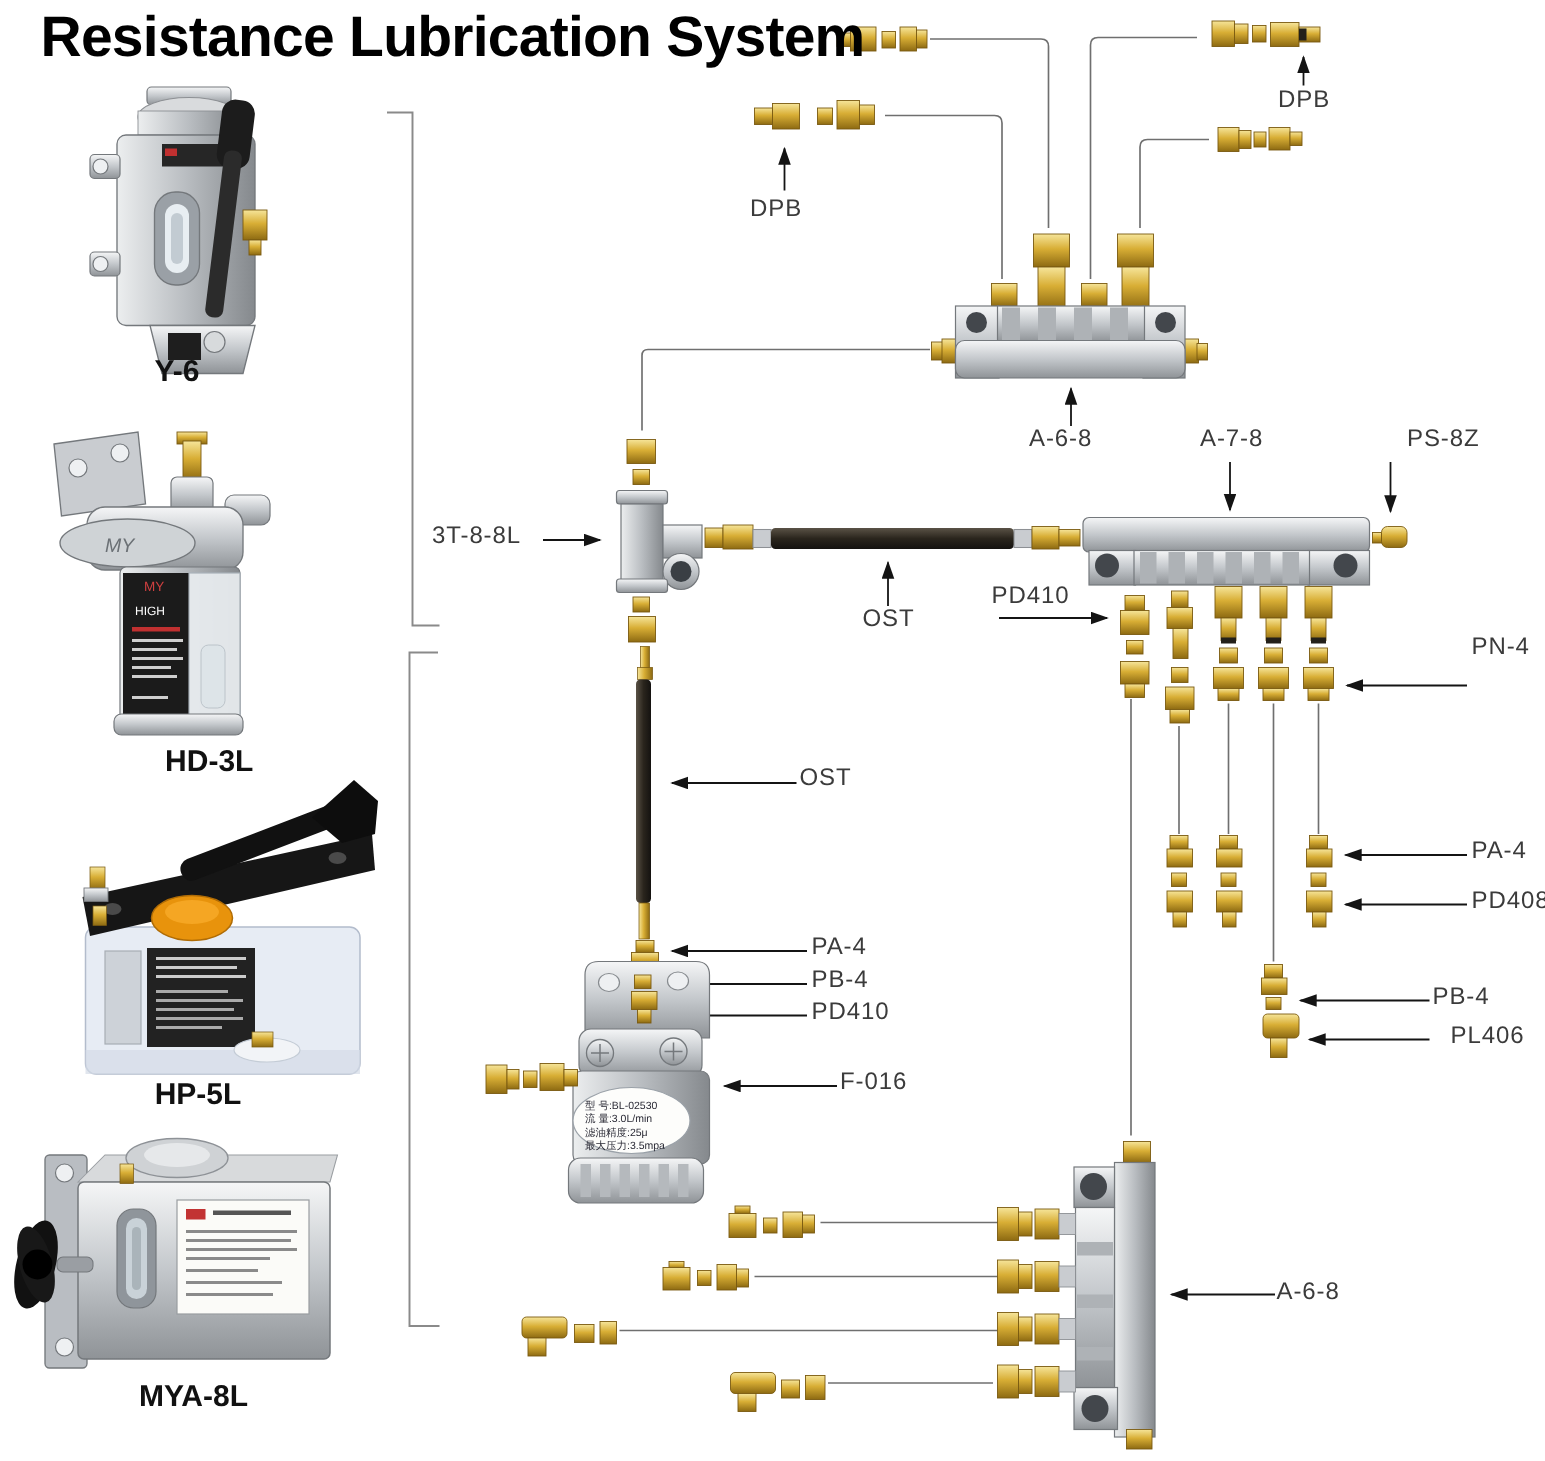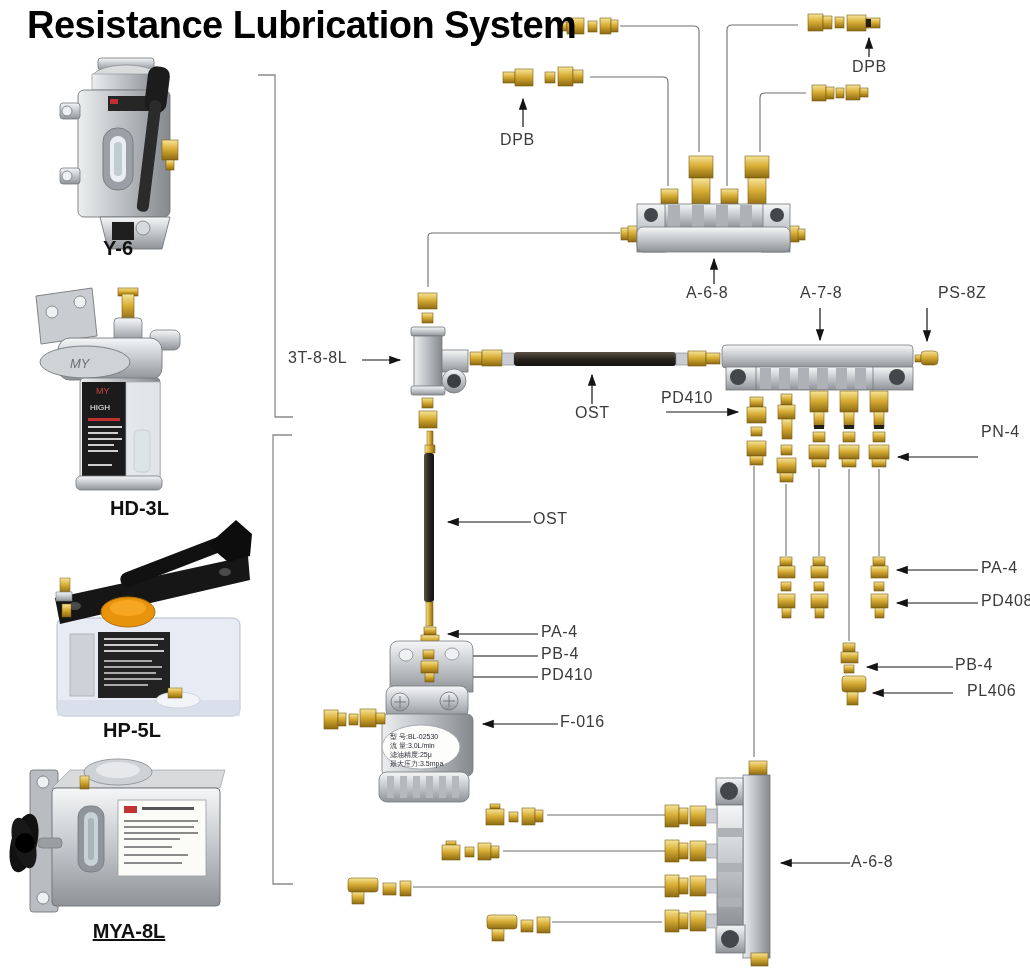--- a/index.html
+++ b/index.html
@@ -467,21 +467,21 @@
         <rect x="124" y="854" width="64" height="2" fill="#8a8a8a"></rect>
     <rect x="124" y="862" width="58" height="2" fill="#8a8a8a"></rect>
   </g>
 </svg>
 
 <div class="title">Resistance Lubrication System</div>
 
 <div class="prodl" style="left:118px;top:237px;text-align:right;">Y-6</div>
 <div class="prodl" style="left:116px;top:497px;padding-left:47px;">HD-3L</div>
 <div class="prodl" style="left:132px;top:719px;">HP-5L</div>
-<div class="prodl" style="left:129px;top:920px;text-decoration:underline;">MYA-8L</div>
+<div class="prodl" style="left:129px;top:920px;">MYA-8L</div>
 
 <div class="pl" style="left:500px;top:131px;">DPB</div>
 <div class="pl" style="left:852px;top:58px;">DPB</div>
 <div class="pl" style="left:686px;top:284px;">A-6-8</div>
 <div class="pl" style="left:800px;top:284px;text-align:right;">A-7-8</div>
 <div class="pl" style="left:902px;top:284px;margin-left:36px;">PS-8Z</div>
 <div class="pl" style="left:288px;top:349px;">3T-8-8L</div>
 <div class="pl" style="left:575px;top:404px;">OST</div>
 <div class="pl" style="left:661px;top:389px;">PD410</div>
 <div class="pl" style="left:981px;top:423px;">PN-4</div>

